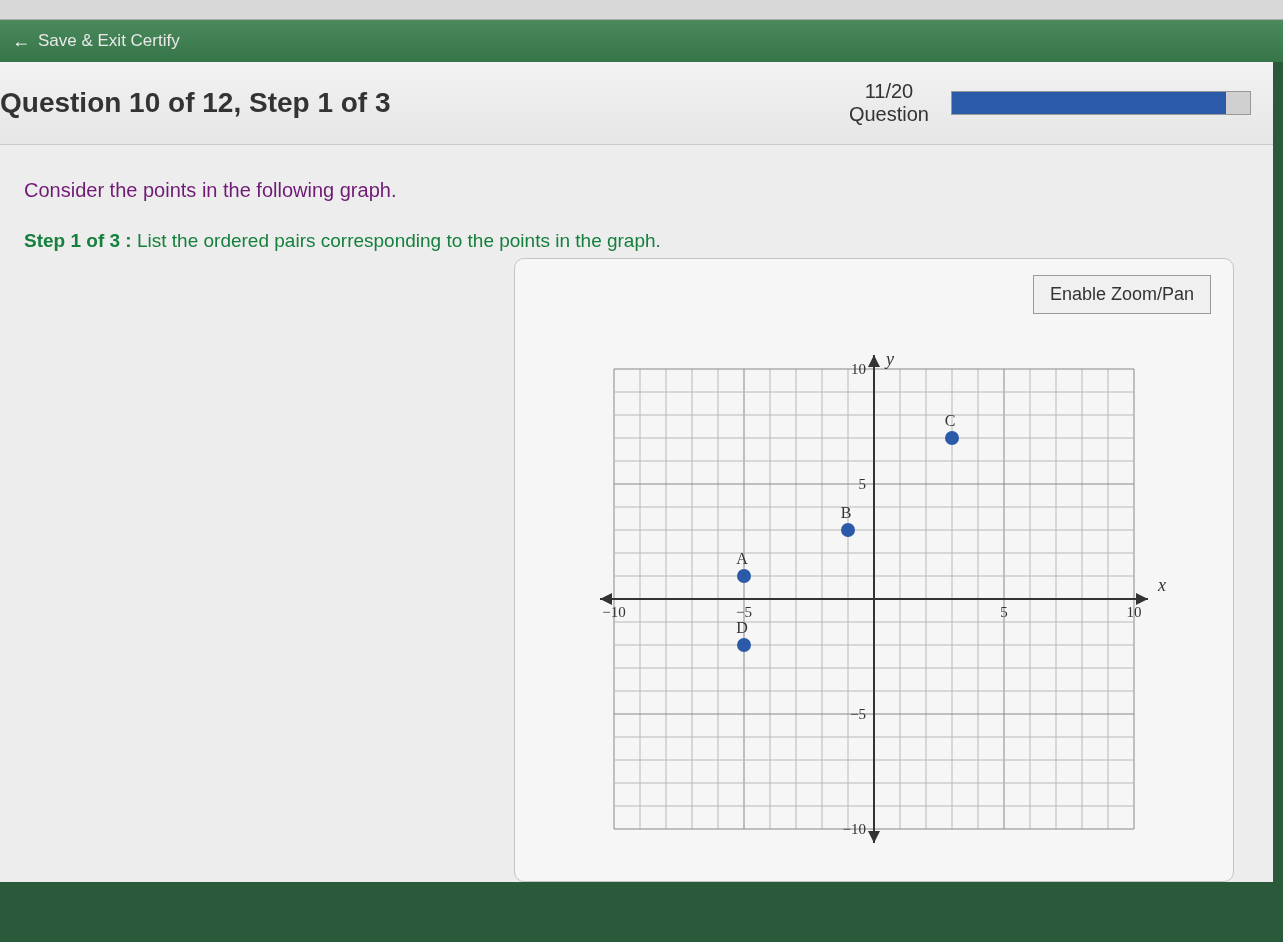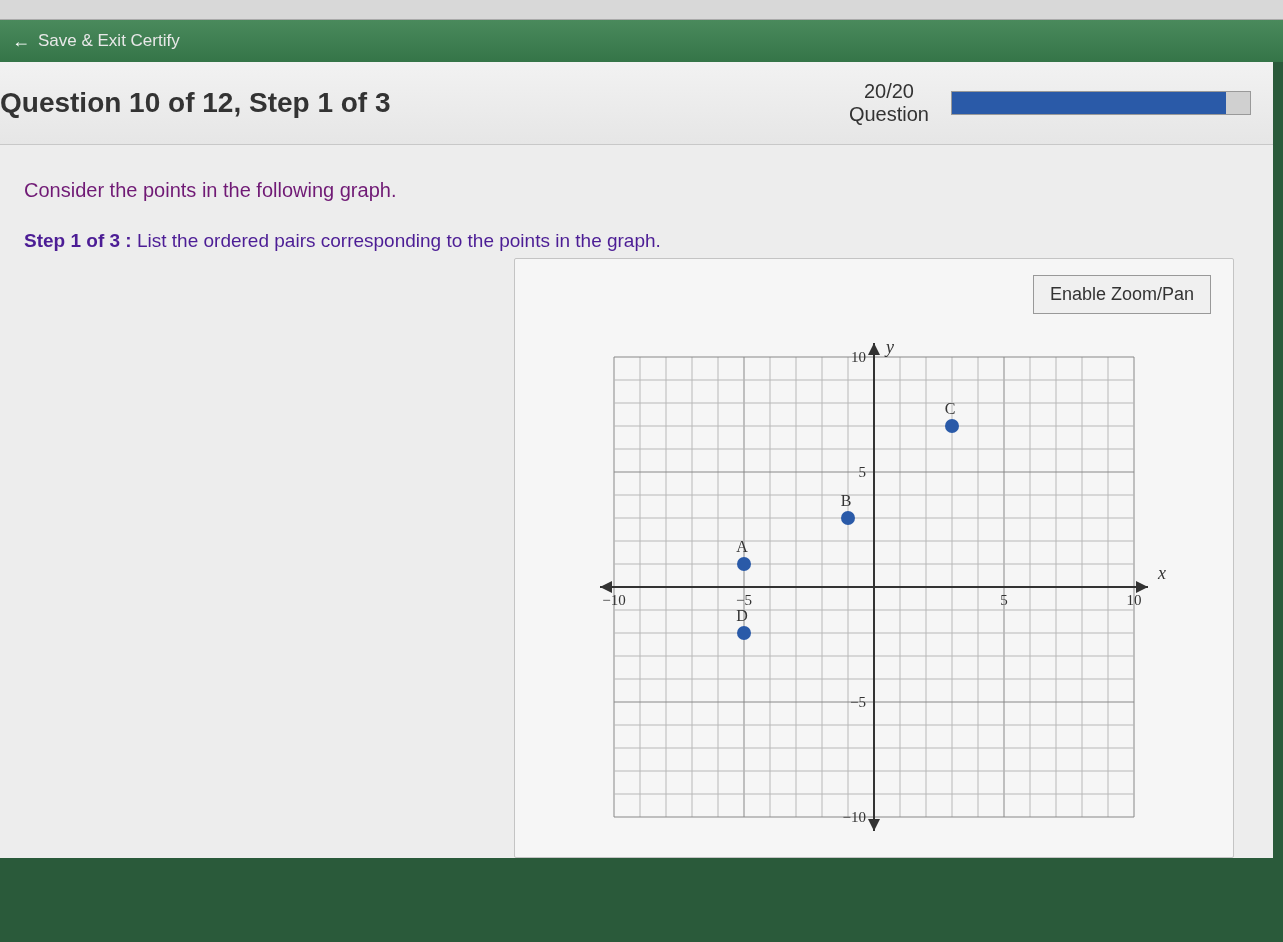--- a/index.html
+++ b/index.html
@@ -80,30 +80,31 @@
       padding: 34px 24px 0 24px;
       background: #ededed;
     }
     .prompt-main {
       font-size: 20px;
       color: #701a75;
       margin-bottom: 28px;
     }
     .step-line {
       font-size: 19px;
-      color: #4c1d95;
+      color: #15803d;
       margin-bottom: 6px;
     }
     .step-bold { font-weight: 700; }
     .graph-panel {
       margin-left: 490px;
       width: 720px;
       background: #f6f6f6;
       border: 1px solid #c4c4c4;
-      border-radius: 2px;
+      border-radius: 10px;
+      padding: 12px;
       position: relative;
     }
     .zoom-btn {
       position: absolute;
       top: 16px;
       right: 22px;
       background: #f0f0f0;
       border: 1px solid #999;
       padding: 8px 16px;
       font-size: 18px;
@@ -133,21 +134,21 @@
 <div class="top-bar">
   <span class="back-arrow">←</span>
   <span class="save-exit">Save &amp; Exit Certify</span>
 </div>
 
 <div class="content-wrap">
 
   <div class="header-row">
     <div class="question-label">Question 10 of 12, Step 1 of 3</div>
     <div class="score-box">
-      <div>20/20</div>
+      <div>11/20</div>
       <div>Question</div>
     </div>
     <div class="progress-bar">
       <div class="progress-fill"></div>
     </div>
   </div>
 
   <div class="question-body">
     <div class="prompt-main">Consider the points in the following graph.</div>
     <div class="step-line">

